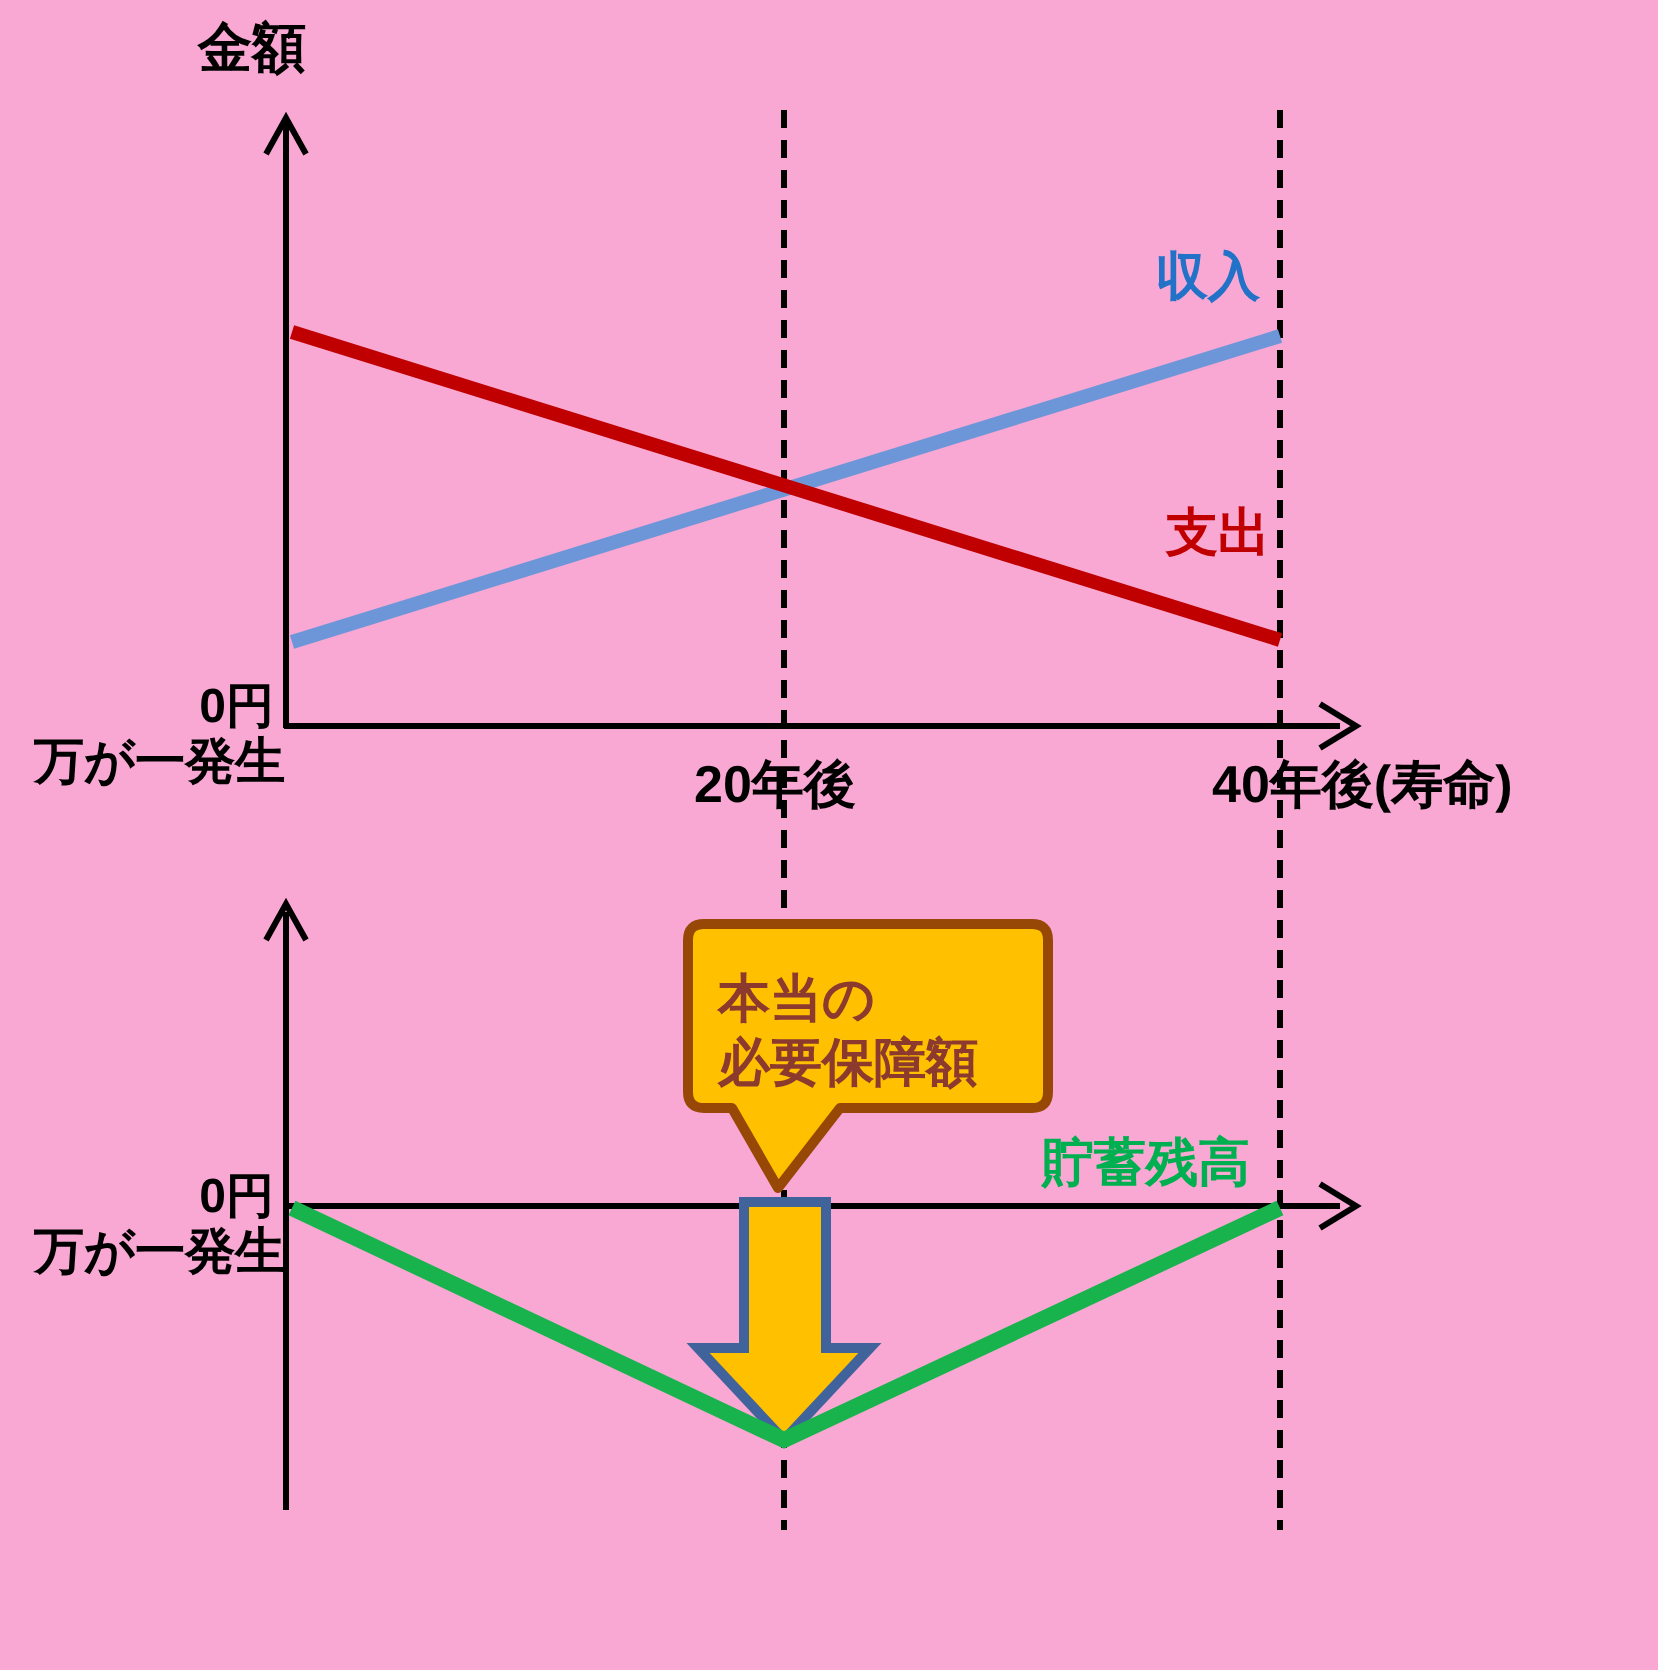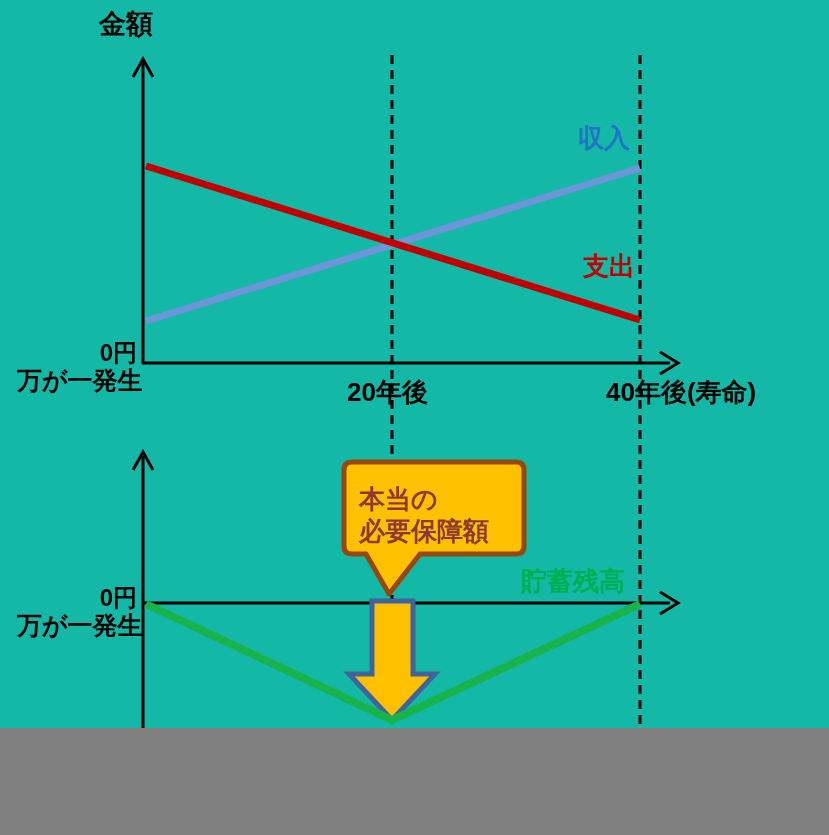--- a/index.html
+++ b/index.html
@@ -1,17 +1,17 @@
 <!DOCTYPE html>
 <html><head>
 <meta charset="utf-8">
 <style>
   html,body{margin:0;padding:0;}
   body{background:#808080;font-family:"Liberation Sans","DejaVu Sans",sans-serif;}
-  #canvas{position:relative;width:829px;height:728px;background:#14b8a6;overflow:hidden;}
+  #canvas{position:relative;width:829px;height:835px;background:#f9a8d4;overflow:hidden;}
   #canvas svg{position:absolute;left:0;top:0;}
   svg text{font-family:"Liberation Sans","DejaVu Sans",sans-serif;font-weight:bold;}
   .axis{stroke:#000;stroke-width:3;fill:none;}
   .dashed{stroke:#000;stroke-width:3;stroke-dasharray:9 6;fill:none;}
   .chev{stroke:#000;stroke-width:3;fill:none;stroke-linejoin:miter;}
   .dataline{fill:none;stroke-linecap:butt;stroke-linejoin:miter;}
 </style>
 </head>
 <body>
 

